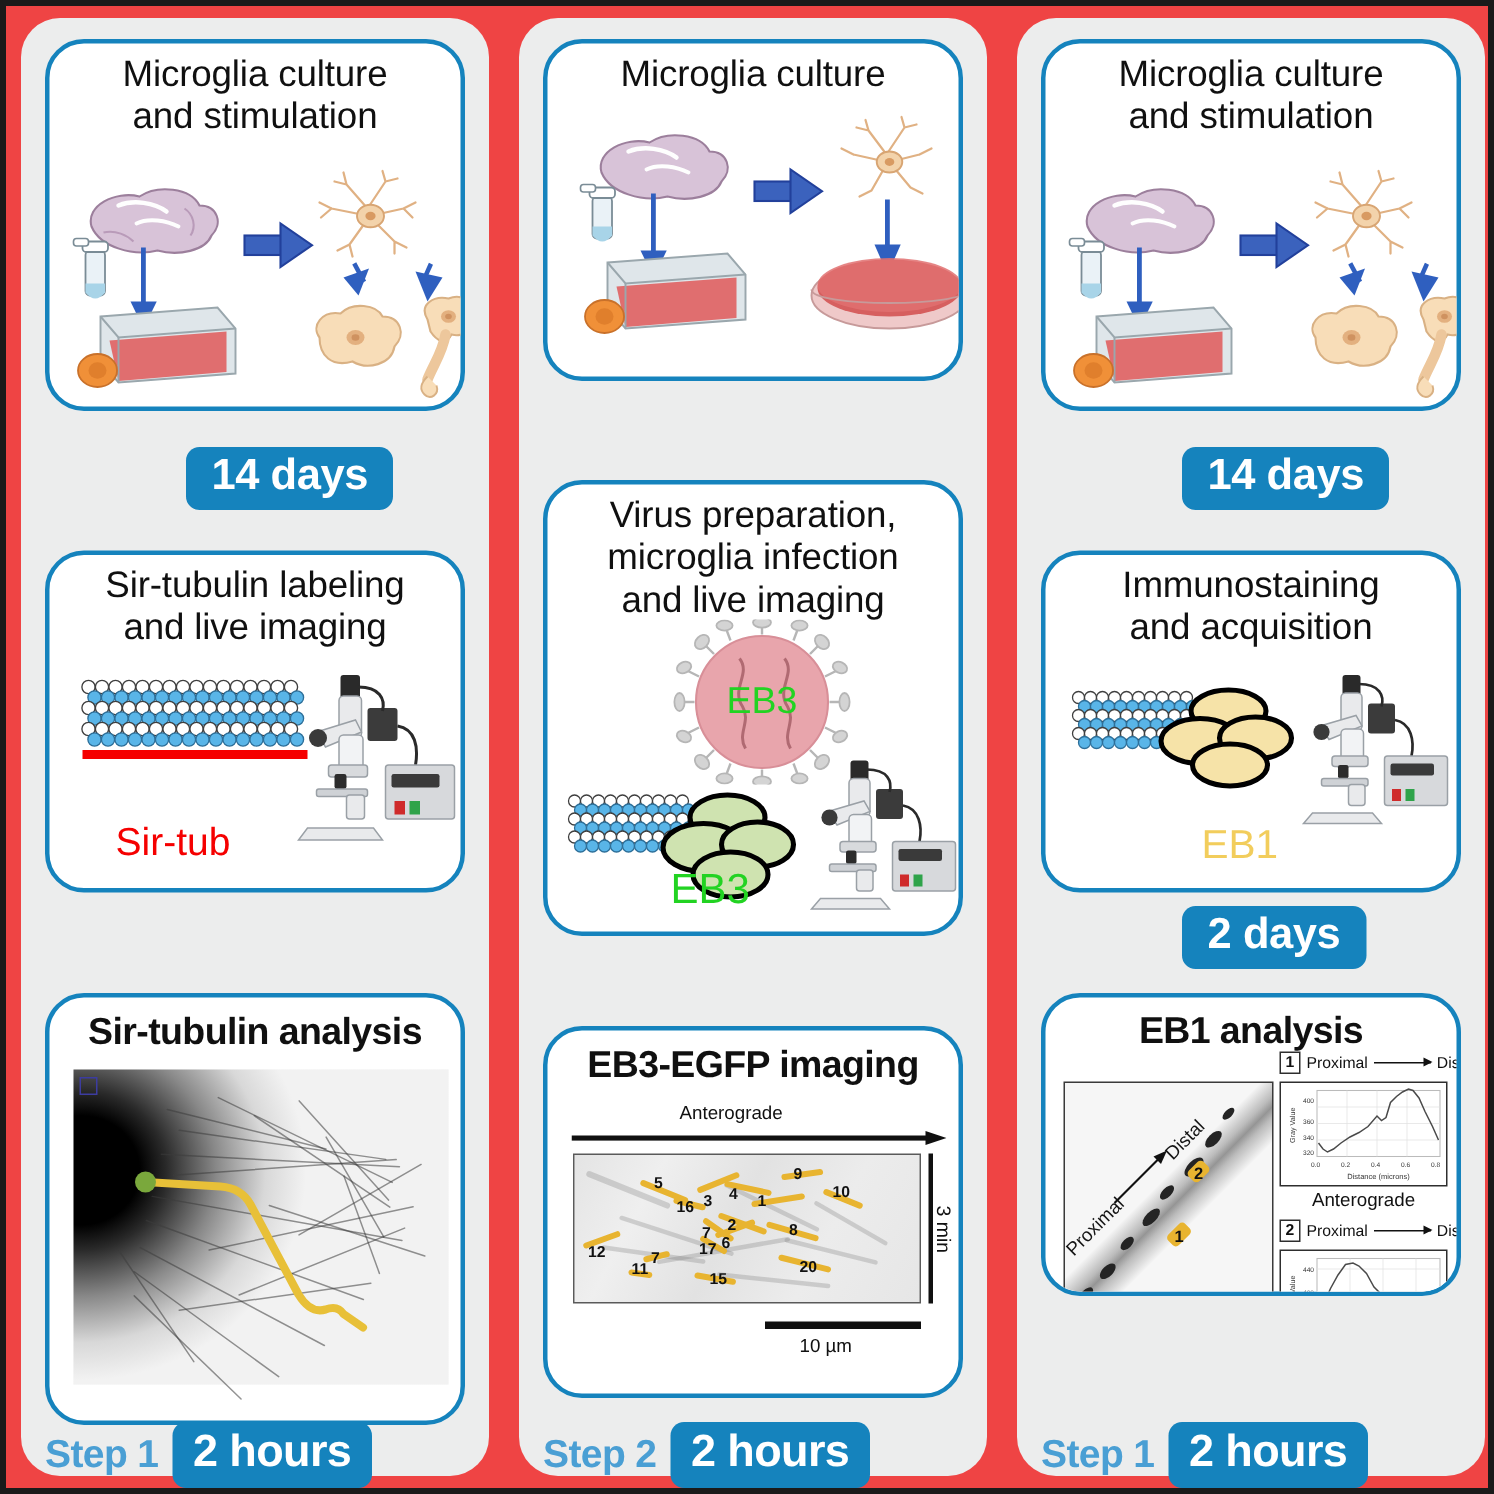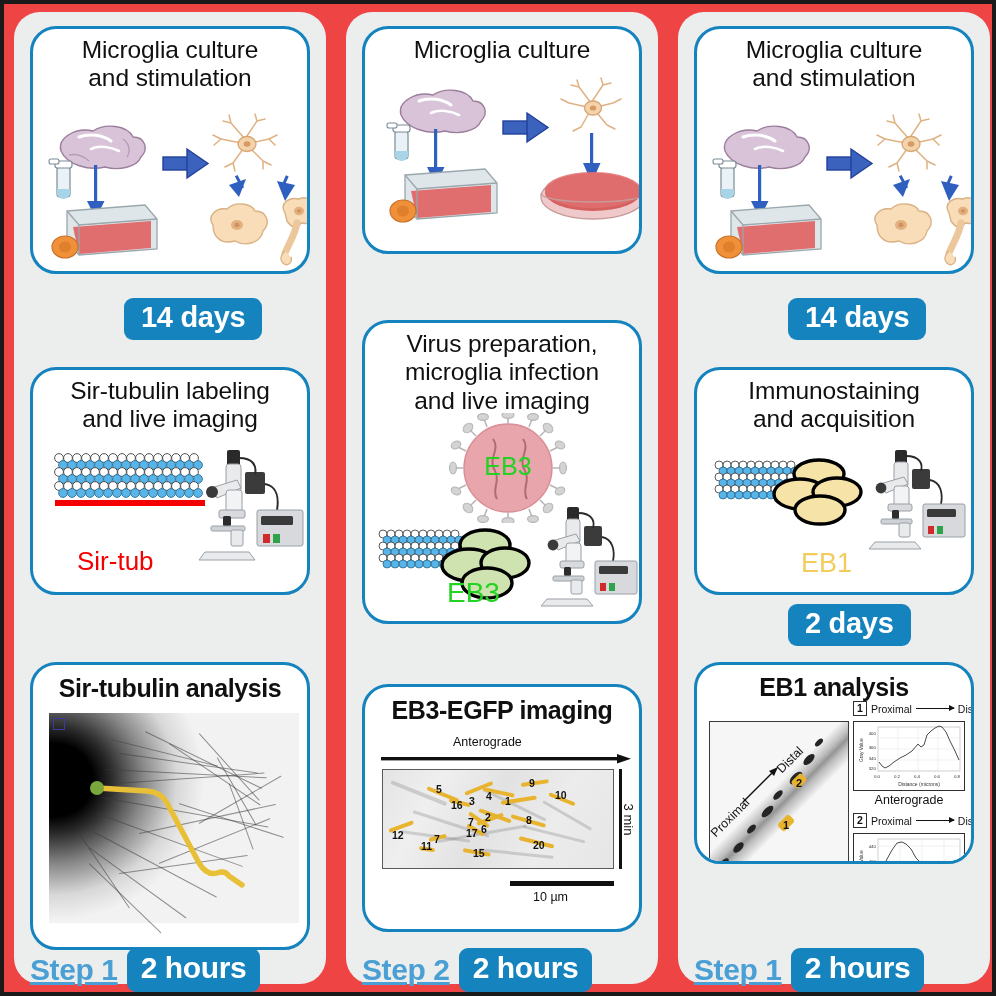--- a/index.html
+++ b/index.html
@@ -68,25 +68,24 @@
   
   .step-row {
     position: absolute;
     display: flex;
     align-items: center;
     z-index: 6;
   }
   .step-label {
     color: #4a9fd4;
     font-weight: bold;
-    font-size: 30px;
+    font-size: 26px;
     letter-spacing: -0.4px;
     padding-right: 9px;
     line-height: 1.1;
-    text-decoration: underline;
   }
   .step-badge {
     background: #1583bd;
     color: #ffffff;
     font-weight: bold;
     font-size: 30px;
     letter-spacing: -0.4px;
     border-radius: 9px;
     padding: 3px 14px 6px 14px;
     line-height: 1.15;

